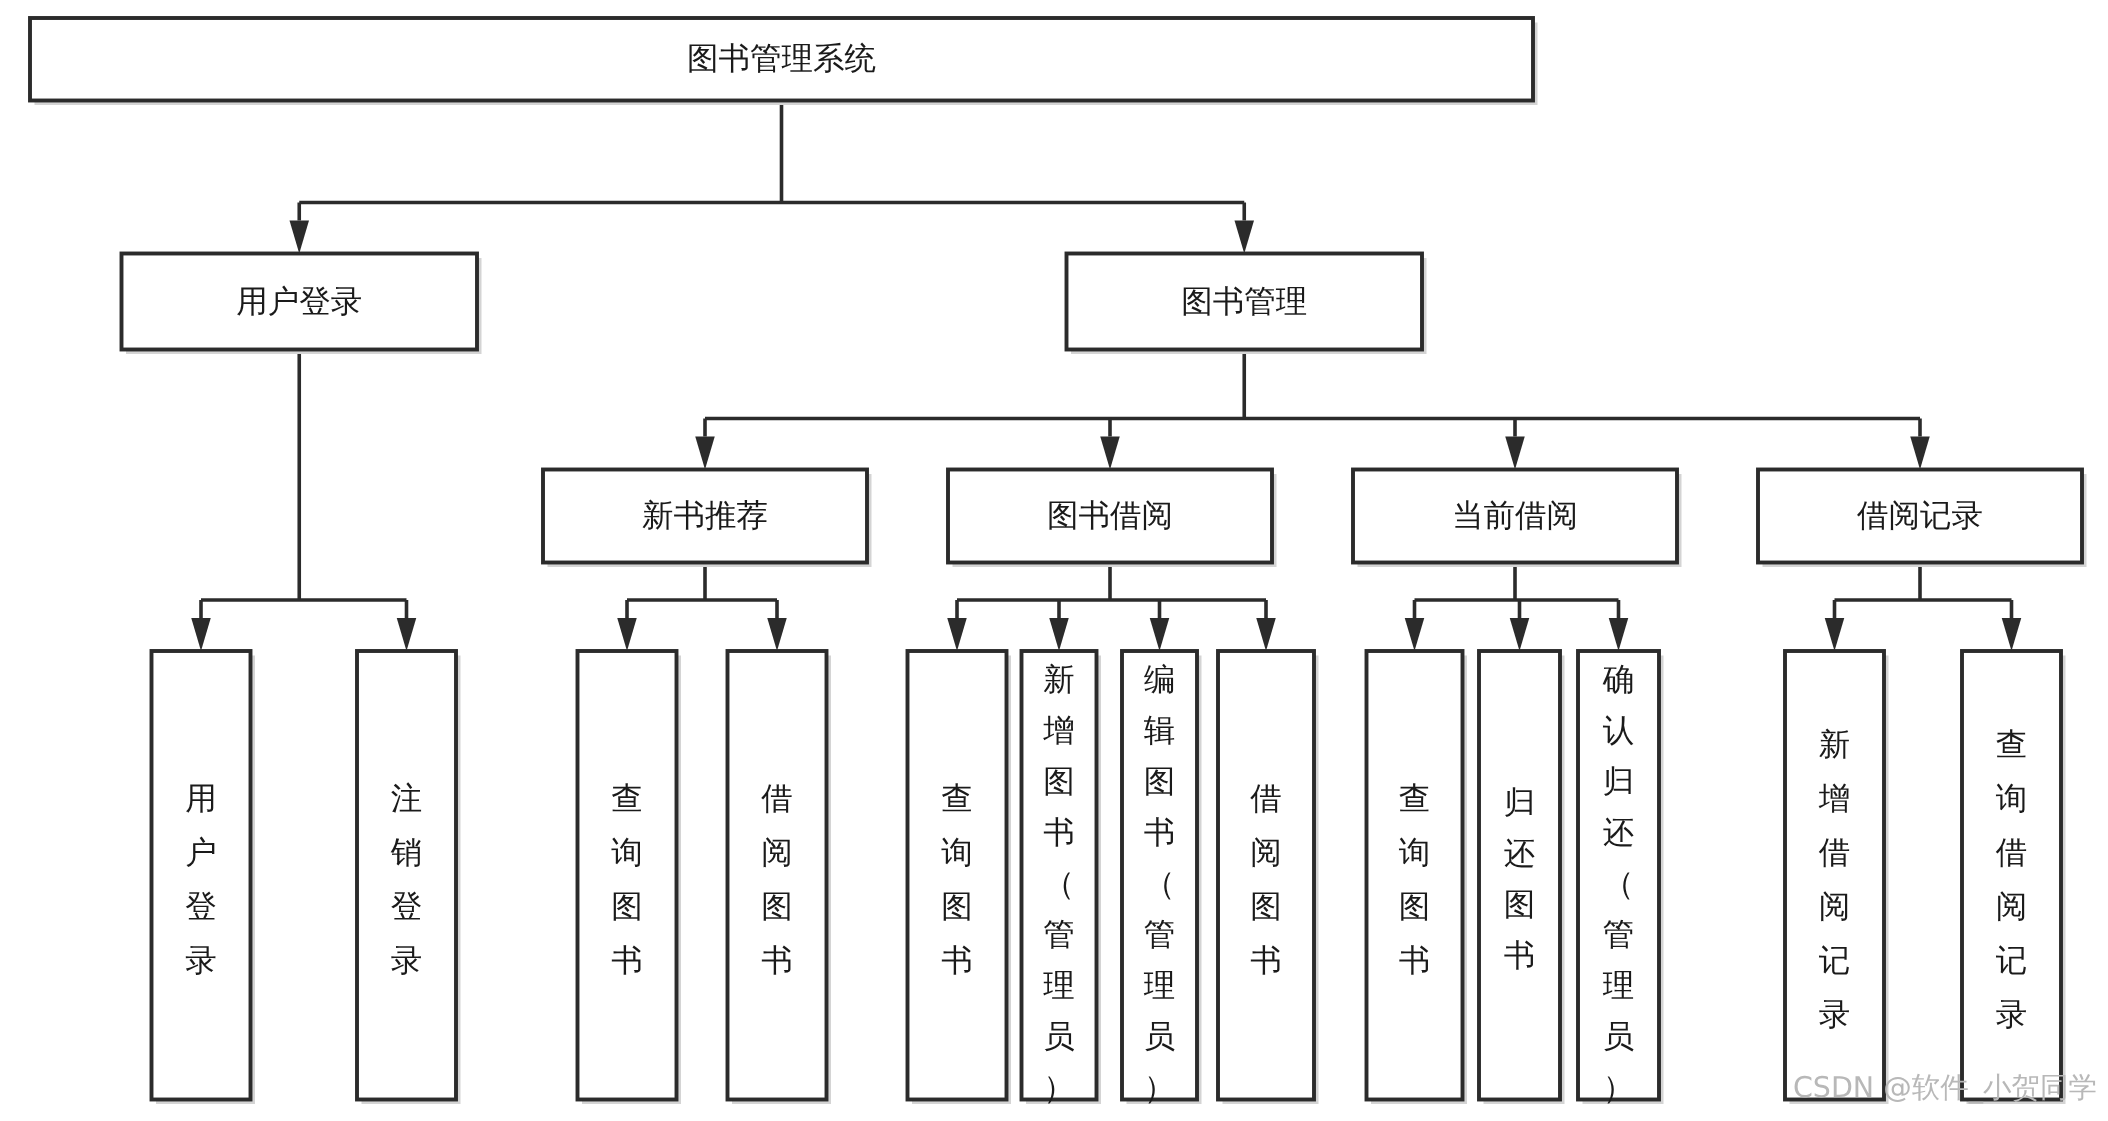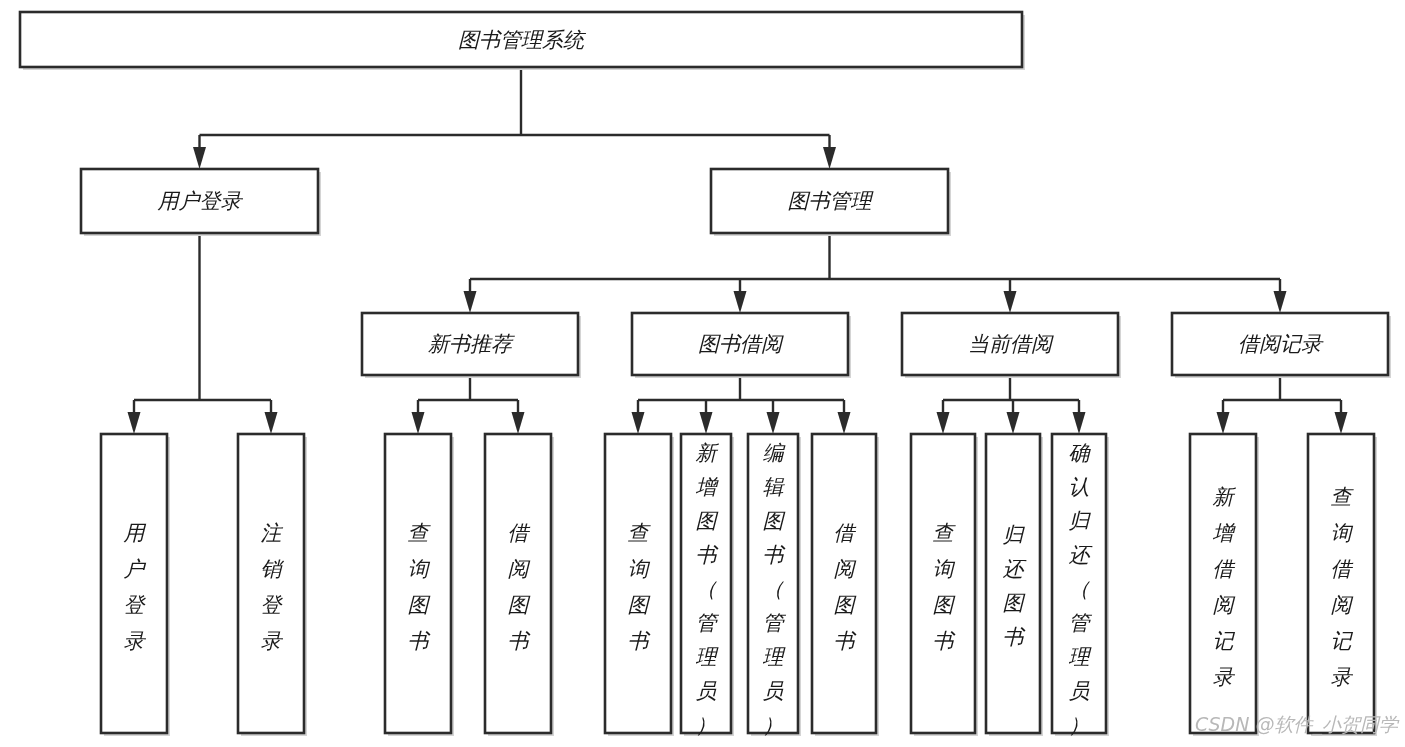--- a/index.html
+++ b/index.html
@@ -12,21 +12,20 @@
     width: 1405px;
     height: 747px;
     overflow: hidden;
     font-family: "DejaVu Sans", "Liberation Sans", sans-serif;
   }
   #diagram-root {
     position: relative;
     width: 1405px;
     height: 747px;
     background: #ffffff;
-    font-style: italic;
   }
   svg#diagram-canvas {
     position: absolute;
     left: 0;
     top: 0;
     width: 1405px;
     height: 747px;
     display: block;
   }
   .node-box {

